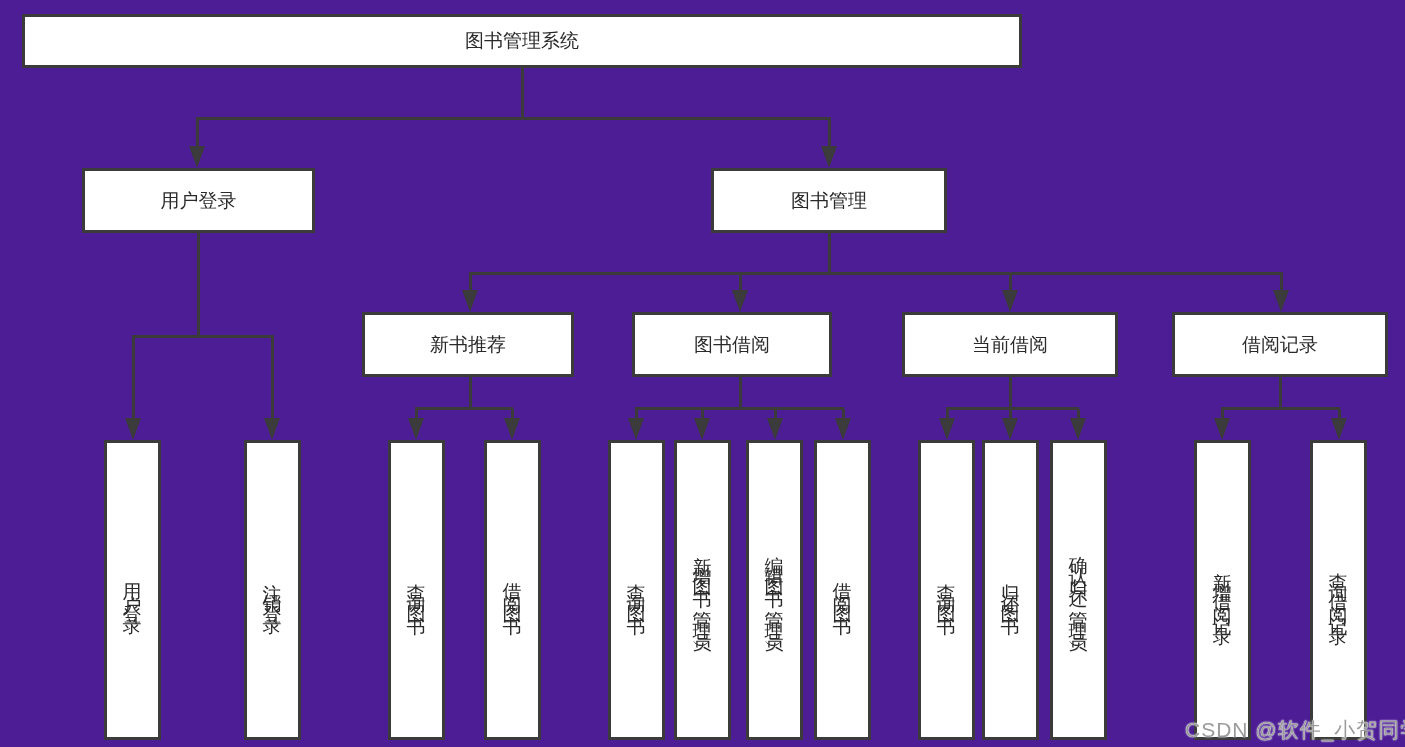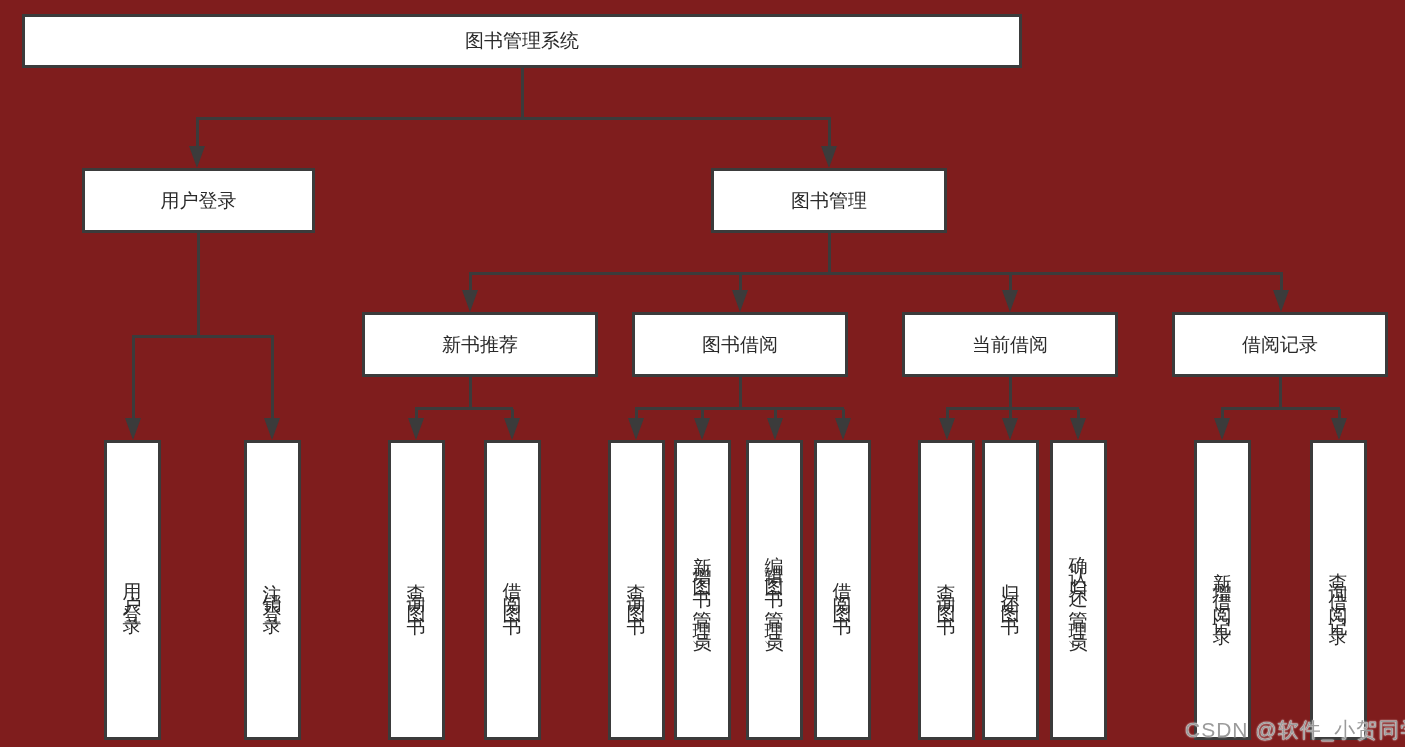--- a/index.html
+++ b/index.html
@@ -1,19 +1,19 @@
 <!DOCTYPE html>
 <html><head>
 <meta charset="utf-8">
 <style>
   html,body{margin:0;padding:0;background:#ffffff;}
   .canvas{
     position:relative;
     width:1405px;height:747px;
-    background:#7f1d1d;
+    background:#4c1d95;
     font-family:"Liberation Sans","DejaVu Sans",sans-serif;
     overflow:hidden;
   }
   .box{
     position:absolute;
     box-sizing:border-box;
     background:#ffffff;
     border:3px solid #3b3b3b;
     display:flex;align-items:center;justify-content:center;
     color:#2a2a2a;
@@ -57,25 +57,25 @@
   </div>
 
   <div class="box" style="left:82px;top:168px;width:233px;height:65px;">
     <span>用户登录</span>
   </div>
 
   <div class="box" style="left:711px;top:168px;width:236px;height:65px;">
     <span>图书管理</span>
   </div>
 
-  <div class="box" style="left:362px;top:312px;width:236px;height:65px;">
+  <div class="box" style="left:362px;top:312px;width:212px;height:65px;">
     <span>新书推荐</span>
   </div>
 
-  <div class="box" style="left:632px;top:312px;width:216px;height:65px;">
+  <div class="box" style="left:632px;top:312px;width:200px;height:65px;">
     <span>图书借阅</span>
   </div>
 
   <div class="box" style="left:1172px;top:312px;width:216px;height:65px;">
     <span>借阅记录</span>
   </div>
 
   <div class="box" style="left:902px;top:312px;width:216px;height:65px;">
     <span>当前借阅</span>
   </div>

